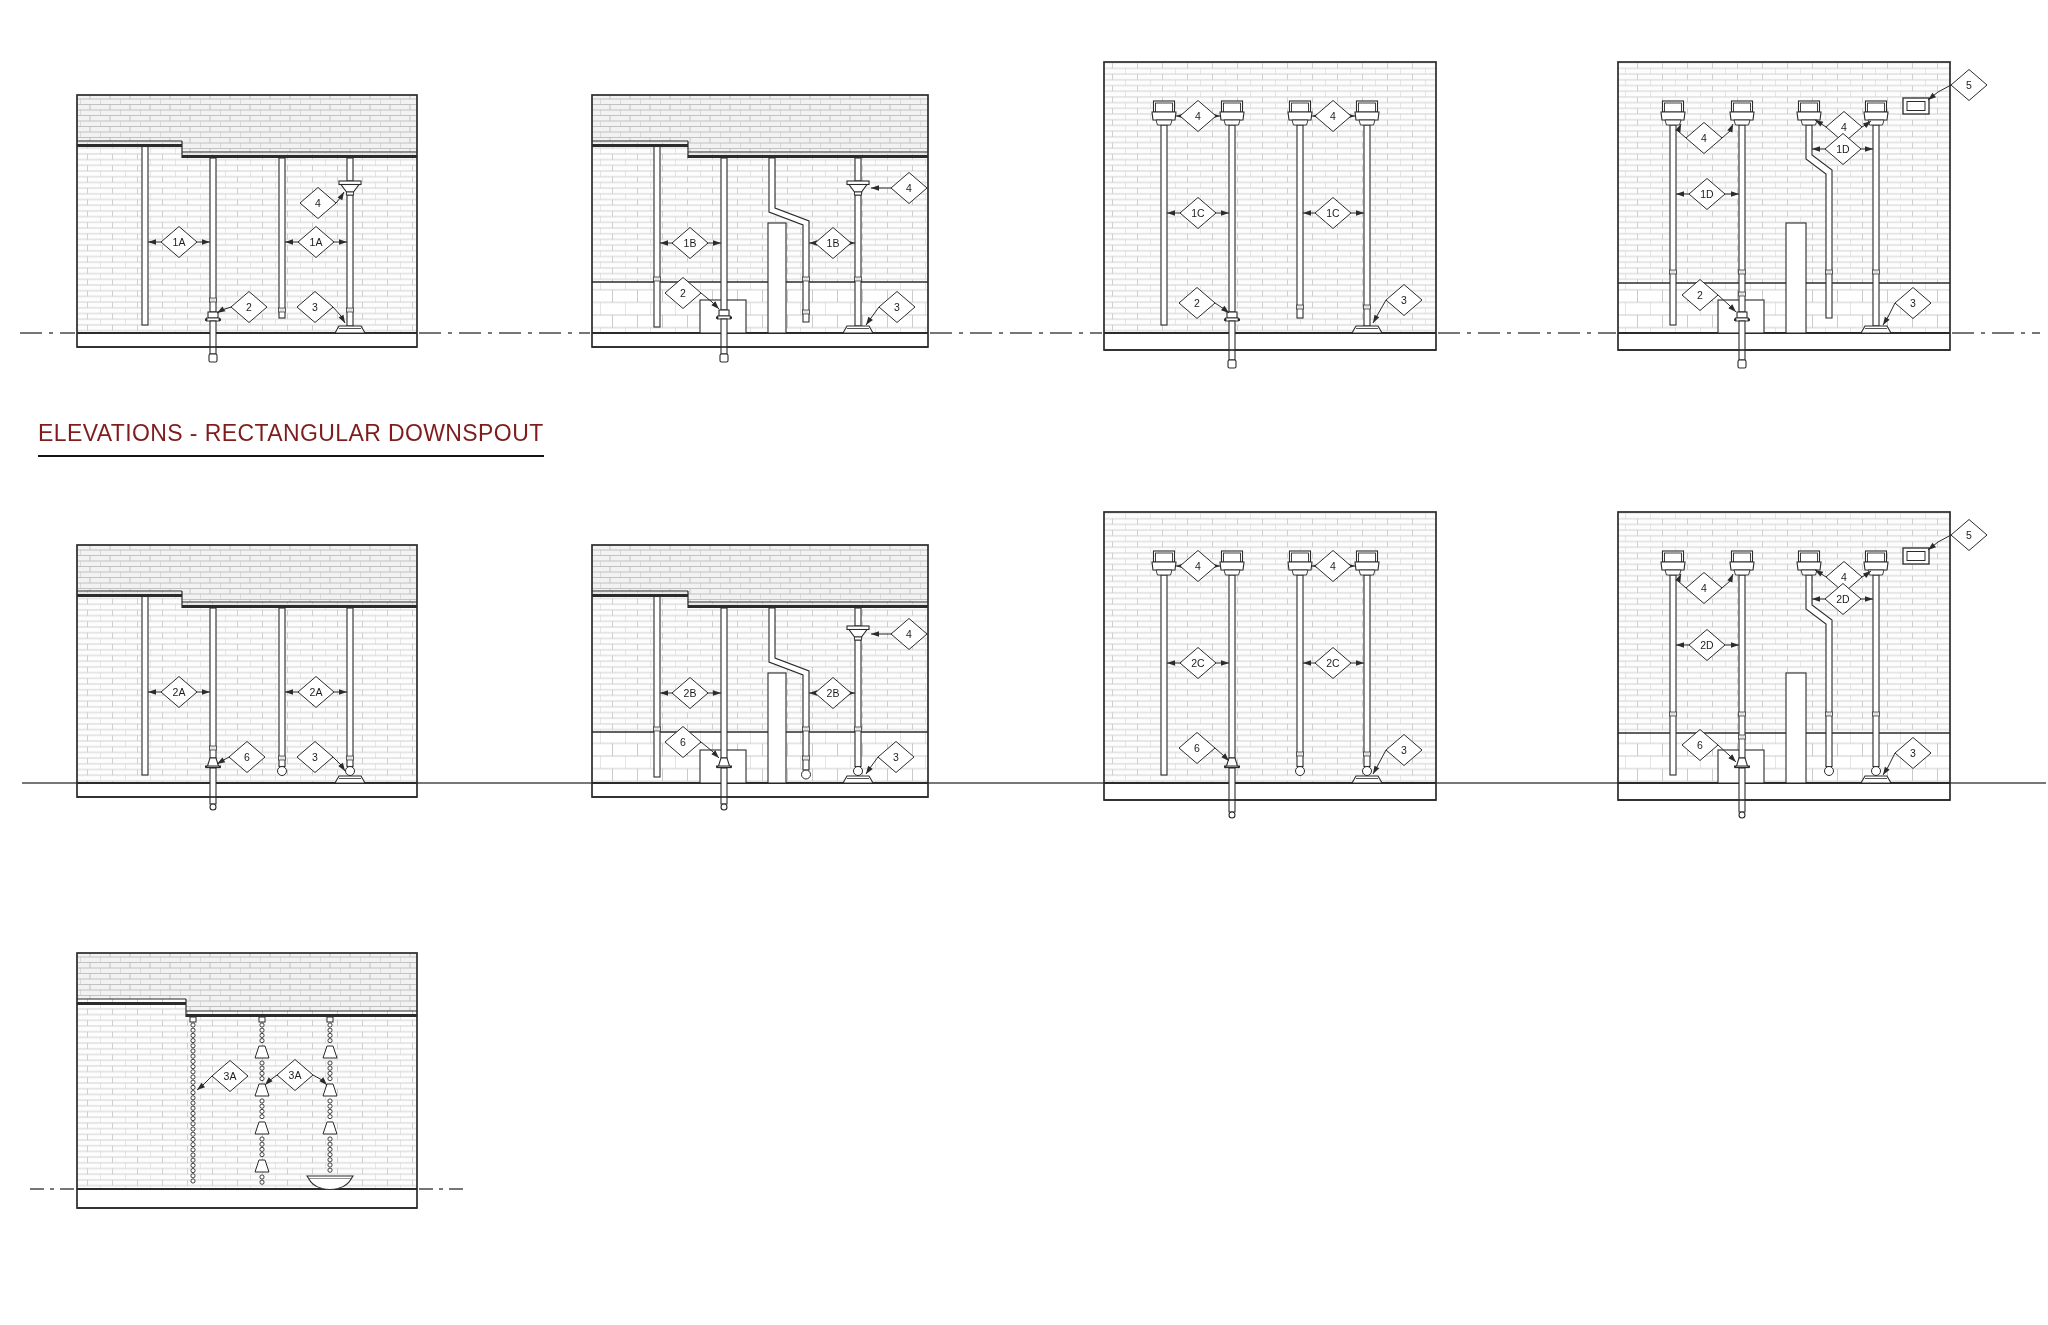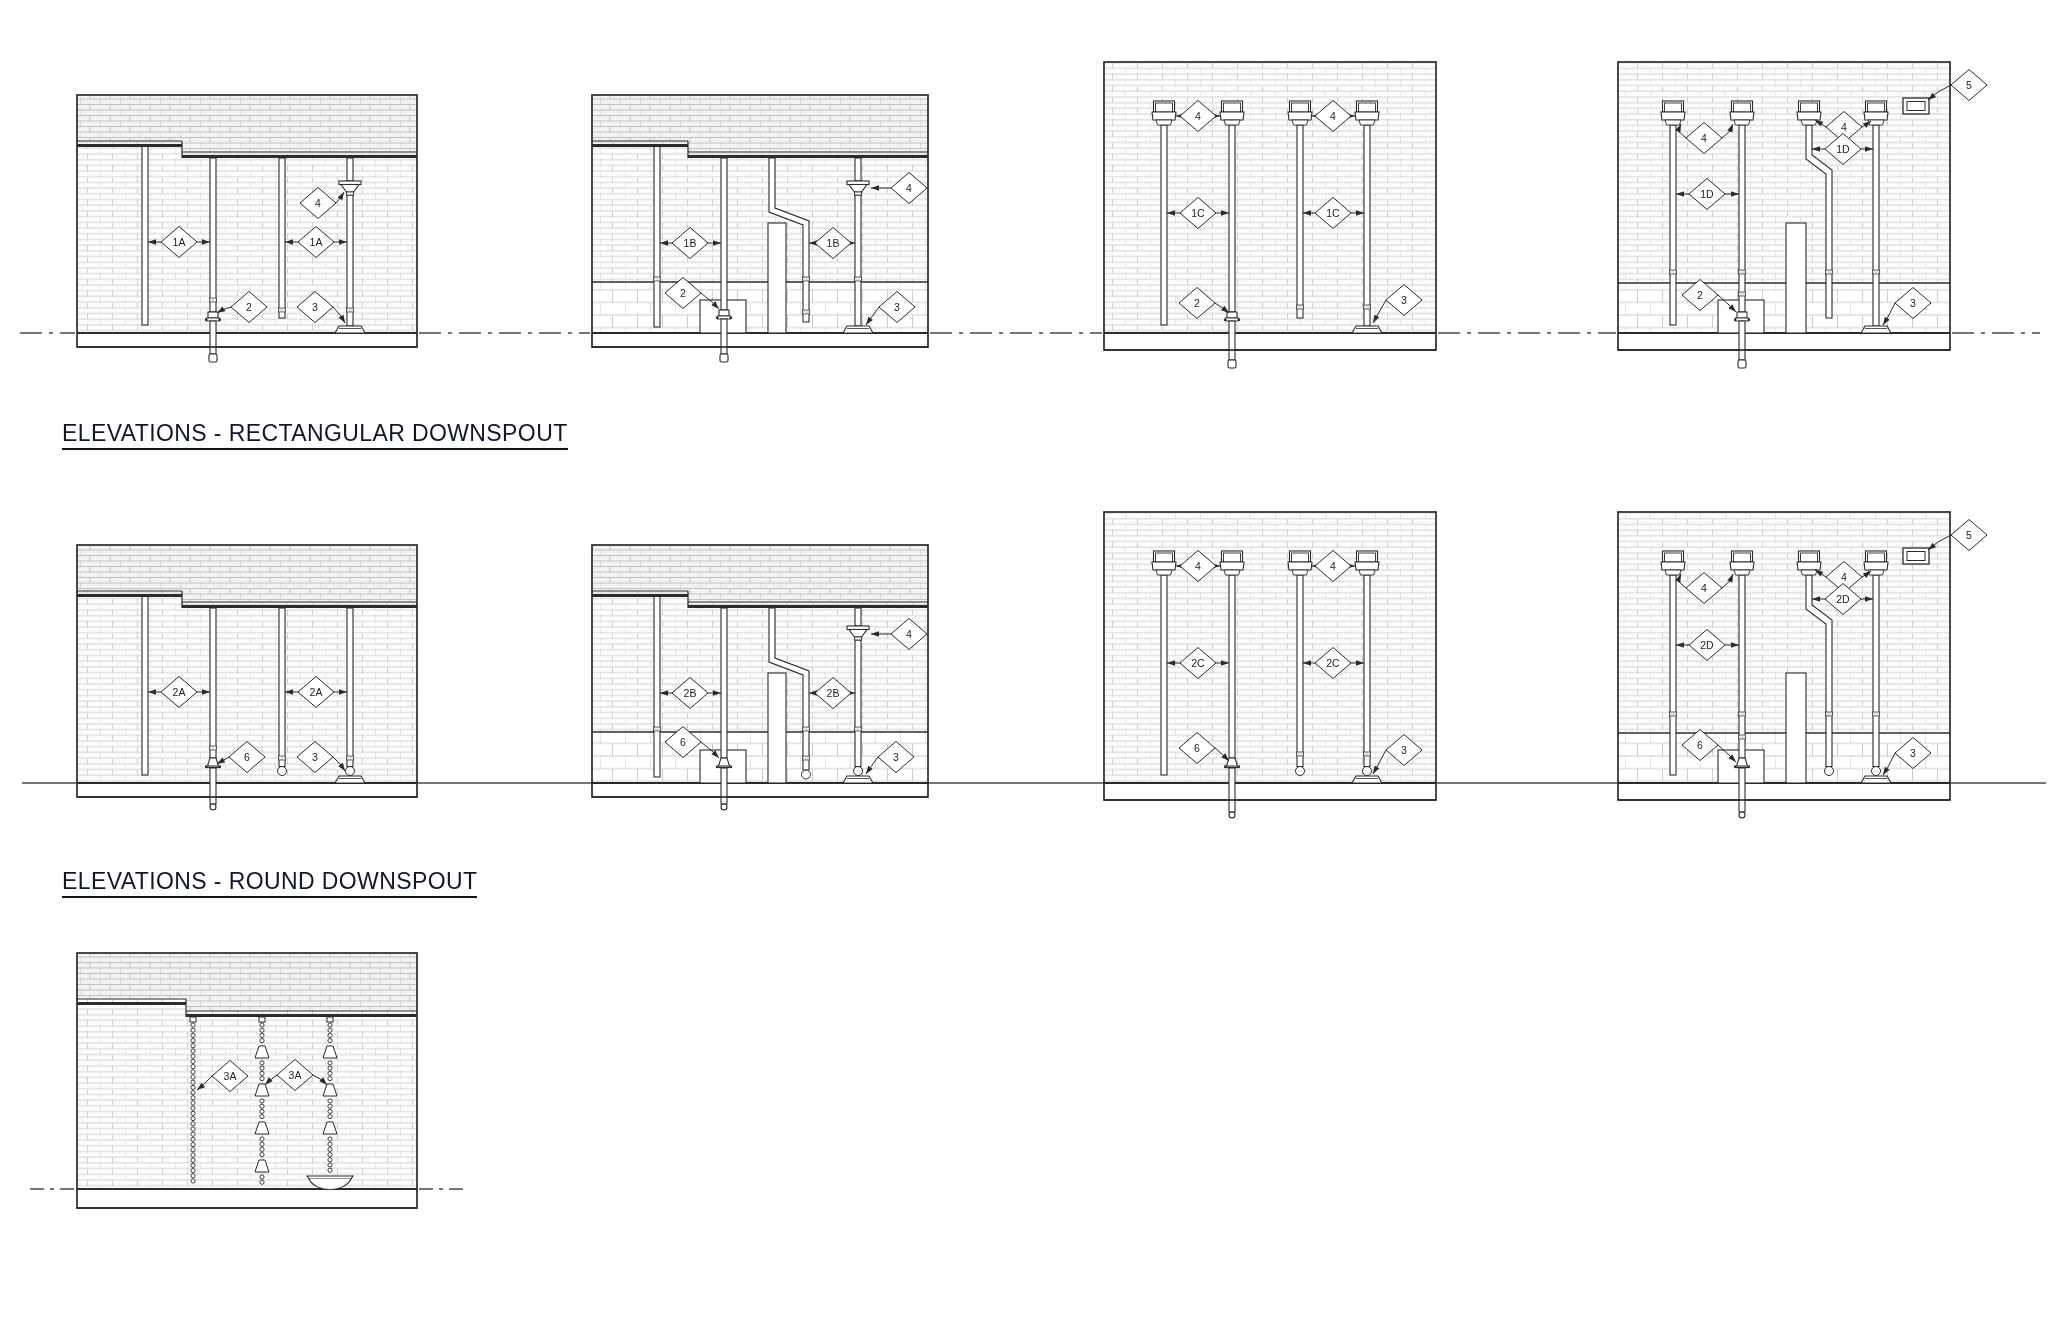--- a/index.html
+++ b/index.html
@@ -1,21 +1,21 @@
 <!DOCTYPE html>
 <html><head>
 <meta charset="utf-8">
 <style>
   html,body{margin:0;padding:0;background:#ffffff;}
   .sheet{position:relative;width:2048px;height:1325px;background:#ffffff;overflow:hidden;
          font-family:"Liberation Sans", sans-serif;}
   .sheet svg{position:absolute;left:0;top:0;}
-  .sec-title{position:absolute;left:62px;display:inline-block;color:#0f172a;
+  .sec-title{position:absolute;left:38px;display:inline-block;color:#7f1d1d;
     font-size:23px;font-weight:500;letter-spacing:.4px;border-bottom:2px solid #141414;
-    padding-bottom:1px;white-space:nowrap;}
+    padding-bottom:8px;white-space:nowrap;}
   .t1{top:401px;} .t2{top:849px;} .t3{top:1256px;}
 </style>
 </head>
 <body>
 
 <div class="sheet">
   <svg id="drawing" width="2048" height="1325" viewBox="0 0 2048 1325">
       <defs>
     <pattern id="brick" width="25" height="11.4" patternUnits="userSpaceOnUse">
       <rect width="25" height="11.4" fill="#fdfdfd"></rect>
@@ -1055,14 +1055,13 @@
           <path d="M0 0 L-8 2.8 L-8 -2.8 Z" transform="translate(327 1085) rotate(45)" fill="#2b2b2b"></path>
         </g>
         <g>
           <polygon points="295,1059.5 313,1075 295,1090.5 277,1075" fill="#fff" stroke="#2b2b2b" stroke-width="1"></polygon>
           <text x="295" y="1078.8" text-anchor="middle" font-size="10.5" fill="#1c1c1c">3A</text>
         </g>
         <rect x="77" y="953" width="340" height="255" fill="none" stroke="#2b2b2b" stroke-width="1.7"></rect>
       </g>
     </svg>
   <h2 class="sec-title t1">ELEVATIONS - RECTANGULAR DOWNSPOUT</h2>
-  <h2 class="sec-title t2">ELEVATIONS - ROUND DOWNSPOUT</h2>
 </div>
 
 </body></html>

